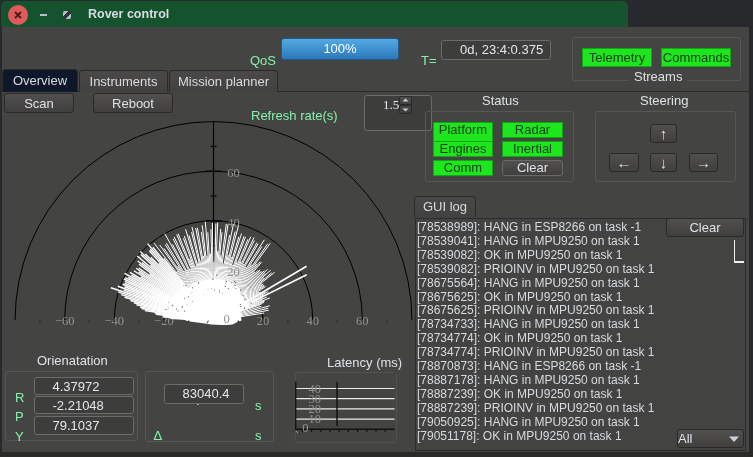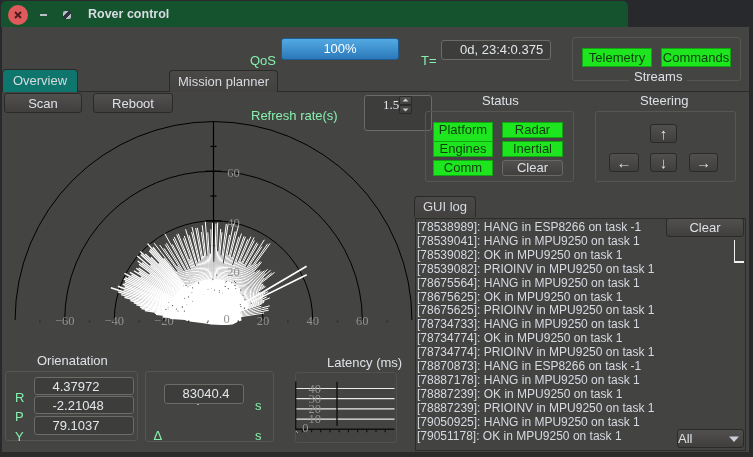--- a/index.html
+++ b/index.html
@@ -27,21 +27,21 @@
 .gbox { position:absolute; border:1px solid #575655; border-radius:3px; }
 .gtitle { position:absolute; color:#dde1e6; font-size:13px; white-space:nowrap; }
 
 .btn { position:absolute; background:linear-gradient(#51504f,#403f3e); border:1px solid #2a2a29;
   border-radius:3px; color:#dde1e6; font-size:13px; text-align:center; }
 .green { position:absolute; background:#1ee61e; border:1px solid #12a512; border-radius:0;
   color:#103c10; font-size:13px; text-align:center; }
 
 .tab { position:absolute; background:linear-gradient(#4a4948,#424140); border:1px solid #2a2a29; border-bottom:none;
   border-radius:4px 4px 0 0; color:#d7dbe0; font-size:13px; text-align:center; }
-.tabsel { background:#0f766e; }
+.tabsel { background:#0f172a; }
 #list { position:absolute; left:413px; top:190.5px; width:331px; height:233px; background:#434342;
   border:1px solid #2c2c2b; color:#d6dae0; font-size:12px; line-height:13.9px; padding:2.5px 0 0 1px;
   white-space:nowrap; overflow:hidden; }
 </style>
 </head>
 <body>
 <div id="win">
  <div id="titlebar">
   <div id="closebtn">
         <svg width="10" height="10" viewBox="0 0 10 10">
@@ -58,23 +58,24 @@
   <div id="qosbar">100%</div>
   <div class="lbl" style="left:419px; top:15px;">T=</div>
   <div class="tfield" style="left:439px; top:13px; width:110px; height:20px; line-height:18px;">0d, 23:4:0.375</div>
   <div class="gbox" style="left:570px; top:10px; width:169px; height:44px;"></div>
   <div class="gtitle" style="left:627px; top:42px; background:#444443; padding:0 5px;">Streams</div>
   <div class="green" style="left:580px; top:21px; width:70px; height:19px; line-height:17px;">Telemetry</div>
   <div class="green" style="left:659px; top:21px; width:70px; height:19px; line-height:17px;">Commands</div>
 
   <div style="position:absolute; left:0; top:64px; width:749px; height:1px; background:#2b2a27;"></div>
   <div class="tab tabsel" style="left:0px; top:42px; width:76px; height:23px; line-height:22px;">Overview</div>
+  <div class="tab" style="left:77px; top:43px; width:89px; height:22px; line-height:21px;">Instruments</div>
   <div class="tab" style="left:167px; top:43px; width:109px; height:22px; line-height:21px;">Mission planner</div>
 
-  <div class="btn" style="left:2px; top:66px; width:78px; height:20px; line-height:19px;">Scan</div>
+  <div class="btn" style="left:2px; top:66px; width:70px; height:20px; line-height:19px;">Scan</div>
   <div class="btn" style="left:91px; top:66px; width:80px; height:20px; line-height:19px;">Reboot</div>
   <div class="lbl" style="left:249px; top:70px;">Refresh rate(s)</div>
   <div class="tfield" style="left:362px; top:68px; width:68px; height:36px; line-height:18px;font-family:Liberation Serif, serif;">1.50</div>
   <div style="position:absolute; left:397px; top:69px; width:13px; height:18px;">
     <div style="position:absolute; left:0; top:0; width:13px; height:8.5px; background:linear-gradient(#51504f,#434241); border:1px solid #2a2a29; border-radius:2px 2px 0 0;"></div>
     <div style="position:absolute; left:0; top:9px; width:13px; height:8.5px; background:linear-gradient(#484746,#3e3d3c); border:1px solid #2a2a29; border-radius:0 0 2px 2px;"></div>
     <svg width="13" height="18" viewBox="0 0 13 18" style="position:absolute;left:0;top:0;">
       <path d="M3.5 5.5 L6.5 2.5 L9.5 5.5 Z" fill="#c9ced4"></path>
       <path d="M3.5 12.5 L6.5 15.5 L9.5 12.5 Z" fill="#c9ced4"></path>
     </svg>

